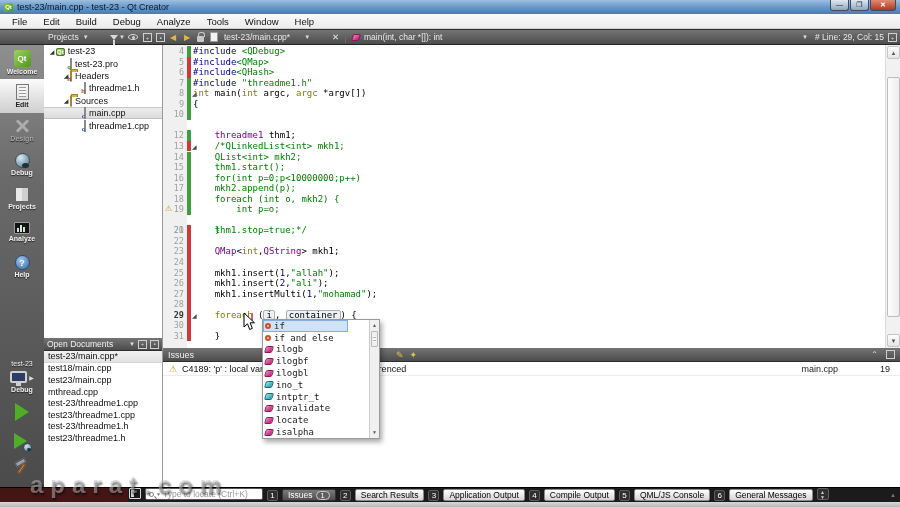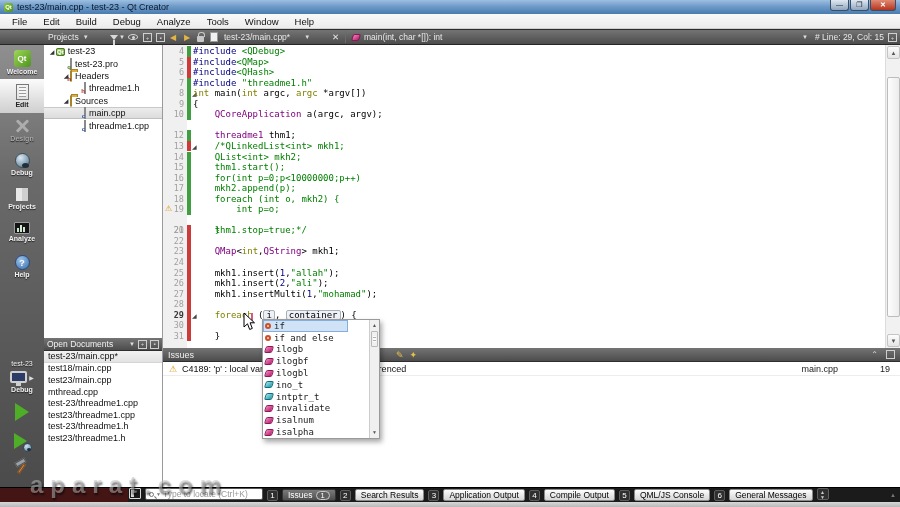--- a/index.html
+++ b/index.html
@@ -414,21 +414,20 @@
     <span class="lnum">9</span>
     <span class="strip green"></span>
 
     <span class="codetext"><span class="s-pl">{</span></span>
       </div>
       <div class="crow " style="top:63.30px">
 
     <span class="lnum">10</span>
     <span class="strip green"></span>
 
-    <span class="codetext"><span class="s-pl">    </span><span class="s-type">QCoreApplication</span><span class="s-pl"> a(argc, argv);</span></span>
       </div>
       <div class="crow " style="top:84.40px">
 
     <span class="lnum">12</span>
     <span class="strip green"></span>
 
     <span class="codetext"><span class="s-pl">    </span><span class="s-type">threadme1</span><span class="s-pl"> </span><span class="s-u">thm1</span><span class="s-pl">;</span></span>
       </div>
       <div class="crow " style="top:94.95px">
 
@@ -620,21 +619,21 @@
       <div class="pitem ">
      <span class="picon type"></span>
      <span>intptr_t</span>
       </div>
       <div class="pitem ">
      <span class="picon function"></span>
      <span>invalidate</span>
       </div>
       <div class="pitem ">
      <span class="picon function"></span>
-     <span>isalnum</span>
+     <span>locate</span>
       </div>
       <div class="pitem ">
      <span class="picon function"></span>
      <span>isalpha</span>
       </div>
     </div>
   <div class="pscroll">
     <div class="ps-arrow" style="top:1px">▲</div>
     <div class="ps-thumb"></div>
     <div class="ps-arrow" style="bottom:1px">▼</div>

